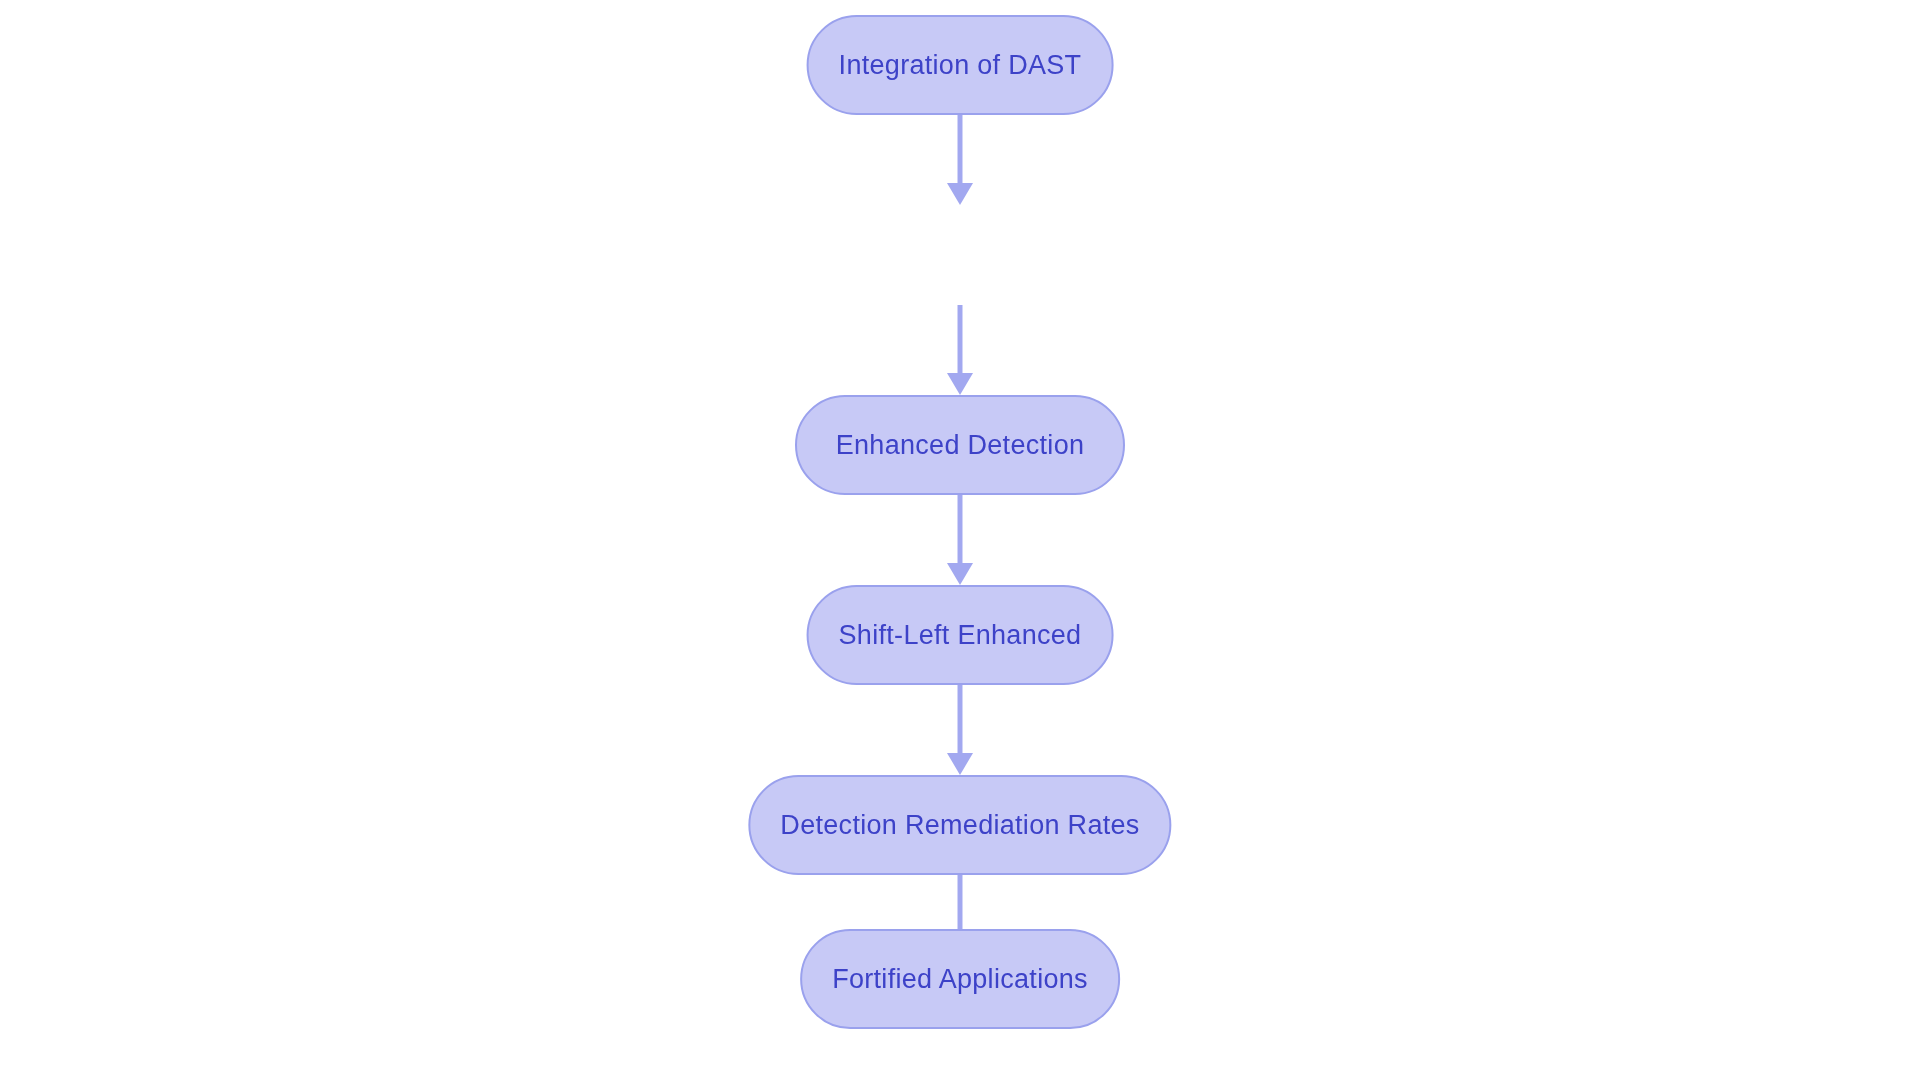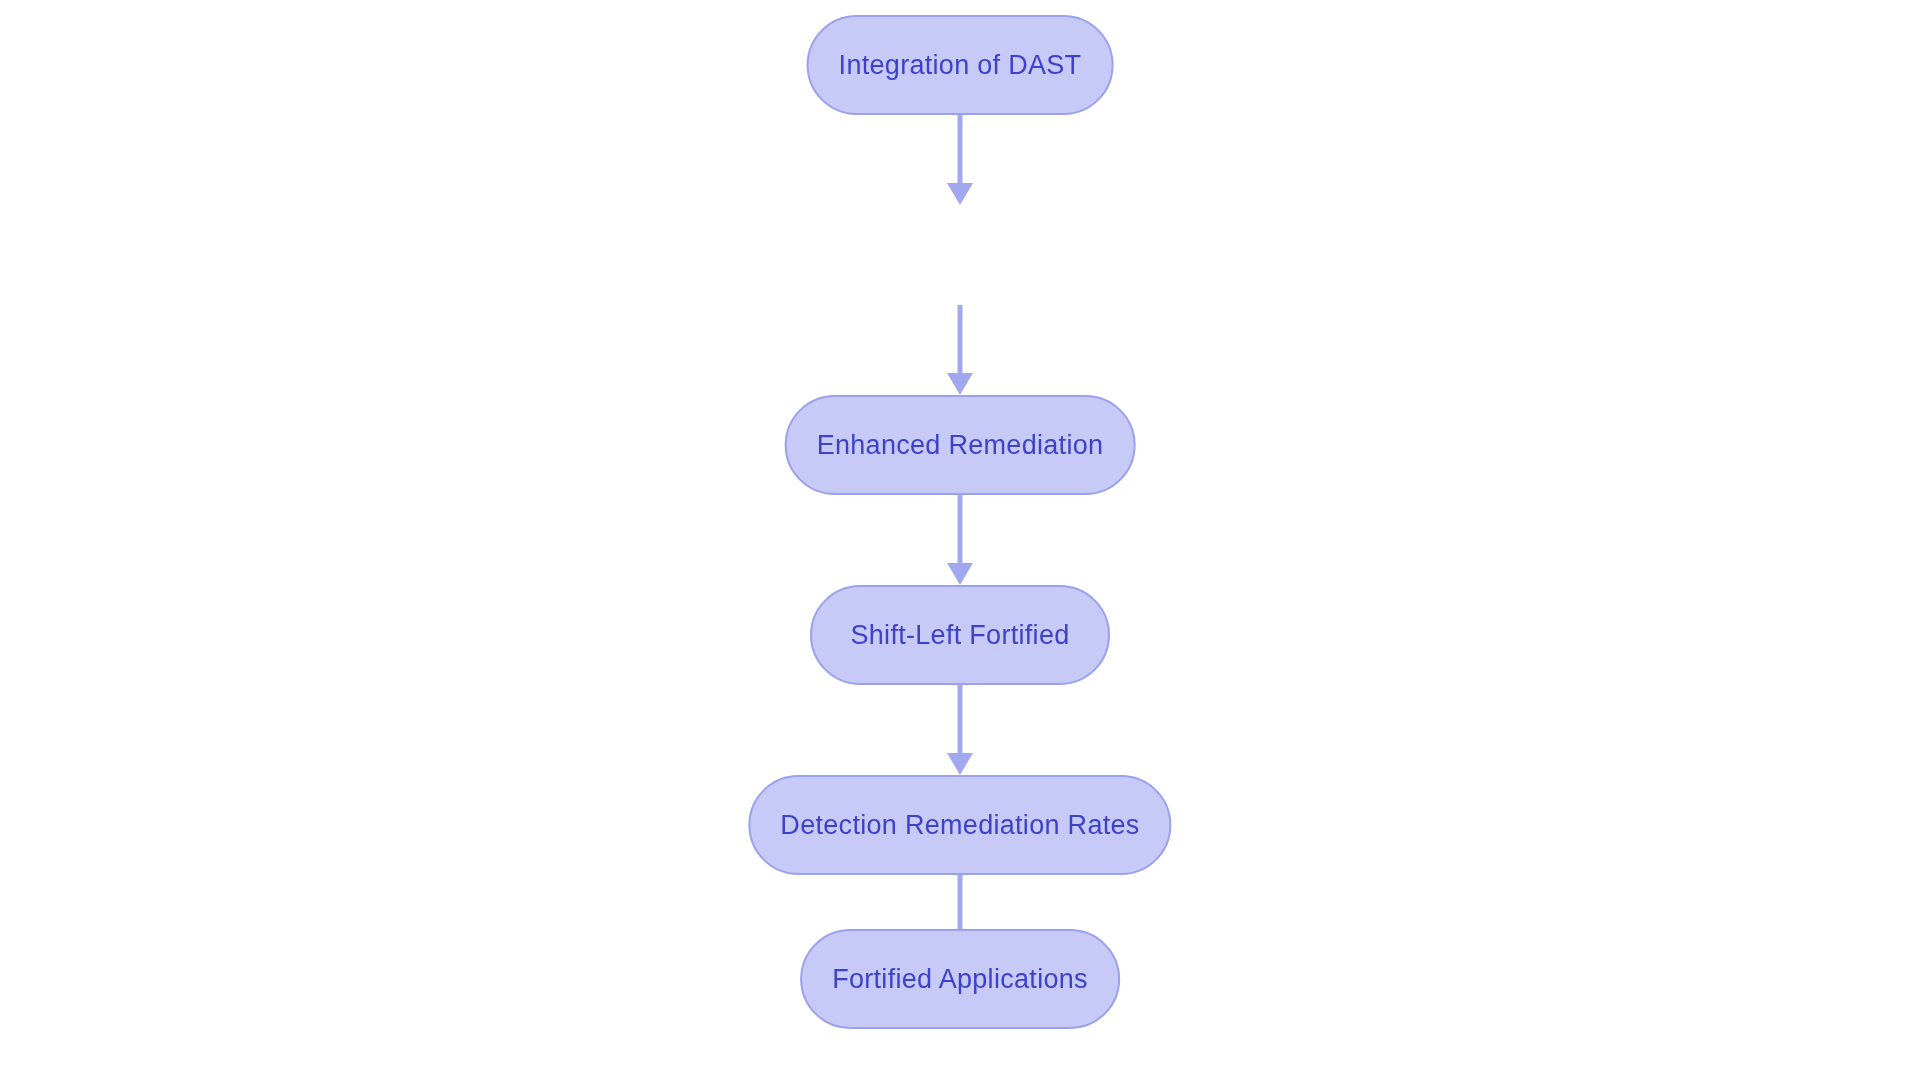--- a/index.html
+++ b/index.html
@@ -60,32 +60,32 @@
 
 
   <div class="edge e2">
     <svg viewBox="0 0 26 90">
       <line class="shaft" x1="13" y1="0" x2="13" y2="72"></line>
       <polygon class="head" points="0,68 26,68 13,90"></polygon>
     </svg>
   </div>
 
   <div class="node n3">
-    <span>Enhanced Remediation</span>
+    <span>Enhanced Detection</span>
   </div>
 
   <div class="edge e3">
     <svg viewBox="0 0 26 90">
       <line class="shaft" x1="13" y1="0" x2="13" y2="72"></line>
       <polygon class="head" points="0,68 26,68 13,90"></polygon>
     </svg>
   </div>
 
   <div class="node n4">
-    <span>Shift-Left Fortified</span>
+    <span>Shift-Left Enhanced</span>
   </div>
 
   <div class="edge e4">
     <svg viewBox="0 0 26 90">
       <line class="shaft" x1="13" y1="0" x2="13" y2="72"></line>
       <polygon class="head" points="0,68 26,68 13,90"></polygon>
     </svg>
   </div>
 
   <div class="node n5">

